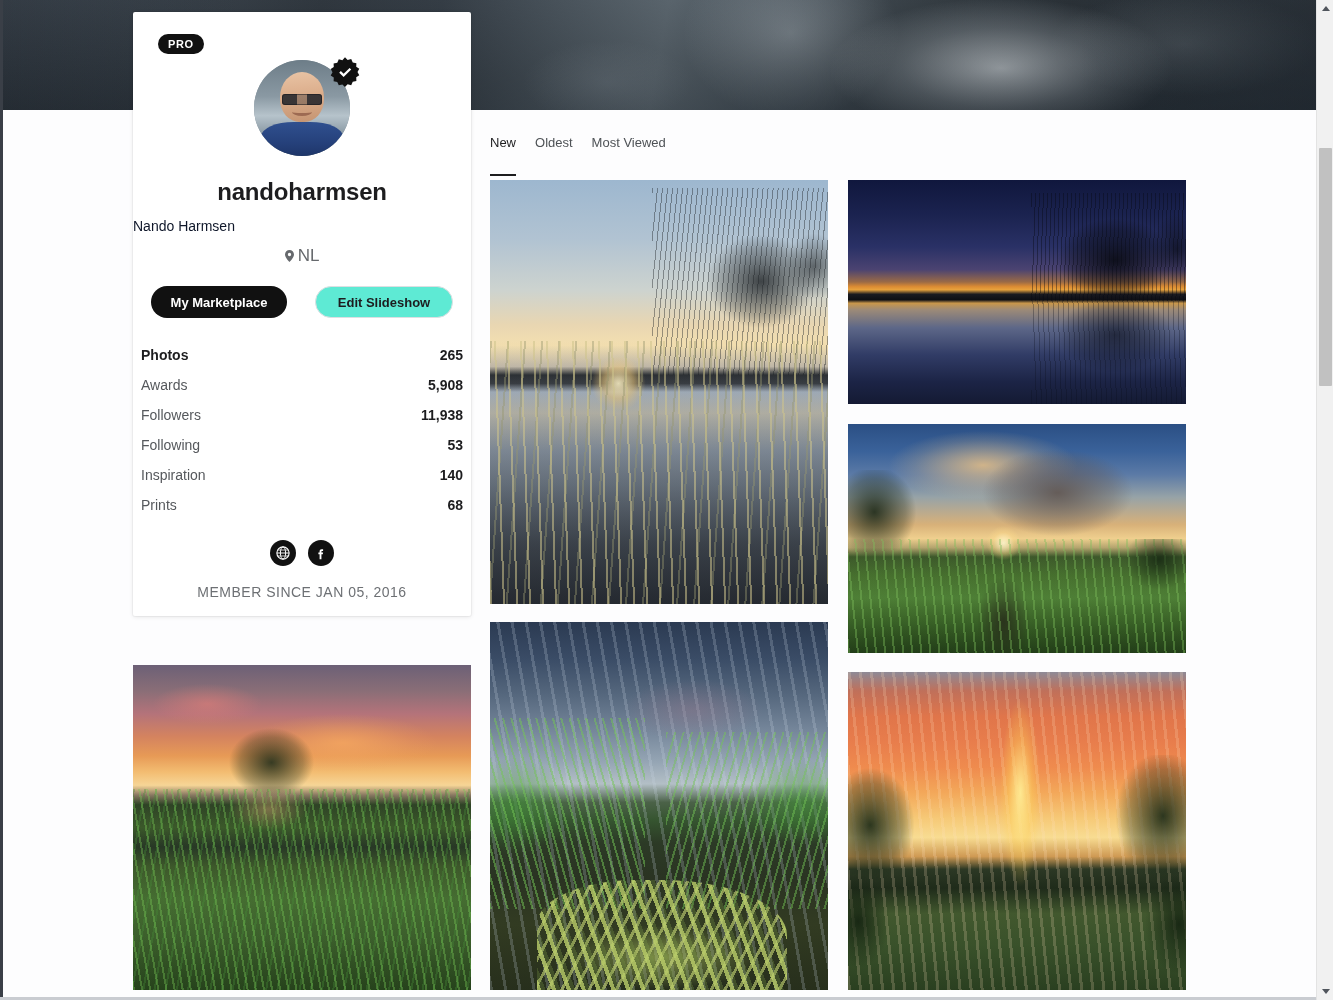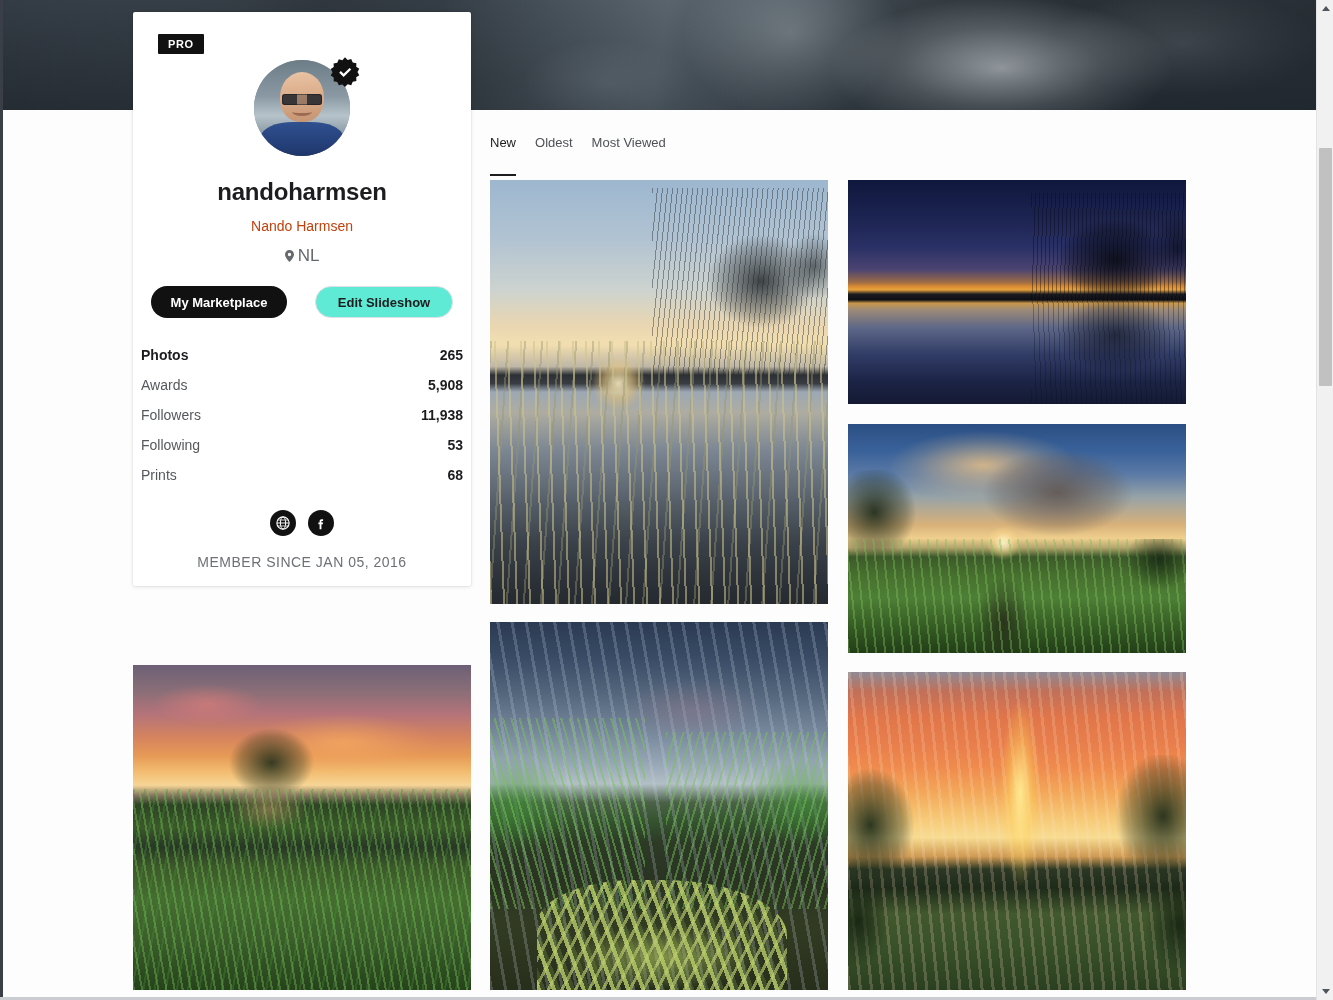--- a/index.html
+++ b/index.html
@@ -121,21 +121,21 @@
   }
   .pro-badge {
     position: absolute;
     left: 25px; top: 22px;
     background: #111111;
     color: #ffffff;
     font-size: 11px;
     font-weight: bold;
     letter-spacing: 0.6px;
     padding: 5px 10px 4px;
-    border-radius: 1px;
+    border-radius: 10px;
     line-height: 1;
   }
   .avatar-wrap {
     position: relative;
     width: 96px; height: 96px;
     margin: 48px auto 0;
   }
   .avatar {
     width: 96px; height: 96px;
     border-radius: 50%;
@@ -193,23 +193,22 @@
   .profile-username {
     margin-top: 22px;
     text-align: center;
     font-size: 24px;
     font-weight: bold;
     color: #1d1d1f;
     letter-spacing: -0.2px;
   }
   .profile-fullname {
     margin-top: 12px;
-    text-align: center;
     font-size: 14px;
-    color: #c2410c;
+    color: #0f172a;
   }
   .profile-location {
     margin-top: 12px;
     text-align: center;
     font-size: 17px;
     color: #66696d;
     display: flex;
     align-items: center;
     justify-content: center;
     gap: 4px;
@@ -590,20 +589,24 @@
         <span class="stat-label">Awards</span>
         <span class="stat-value">5,908</span>
       </div>
       <div class="stat-row">
         <span class="stat-label">Followers</span>
         <span class="stat-value">11,938</span>
       </div>
       <div class="stat-row">
         <span class="stat-label">Following</span>
         <span class="stat-value">53</span>
+      </div>
+      <div class="stat-row">
+        <span class="stat-label">Inspiration</span>
+        <span class="stat-value">140</span>
       </div>
       <div class="stat-row">
         <span class="stat-label">Prints</span>
         <span class="stat-value">68</span>
       </div>
     </div>
 
     <div class="social-row">
       <div class="social-icon">
         <span>

